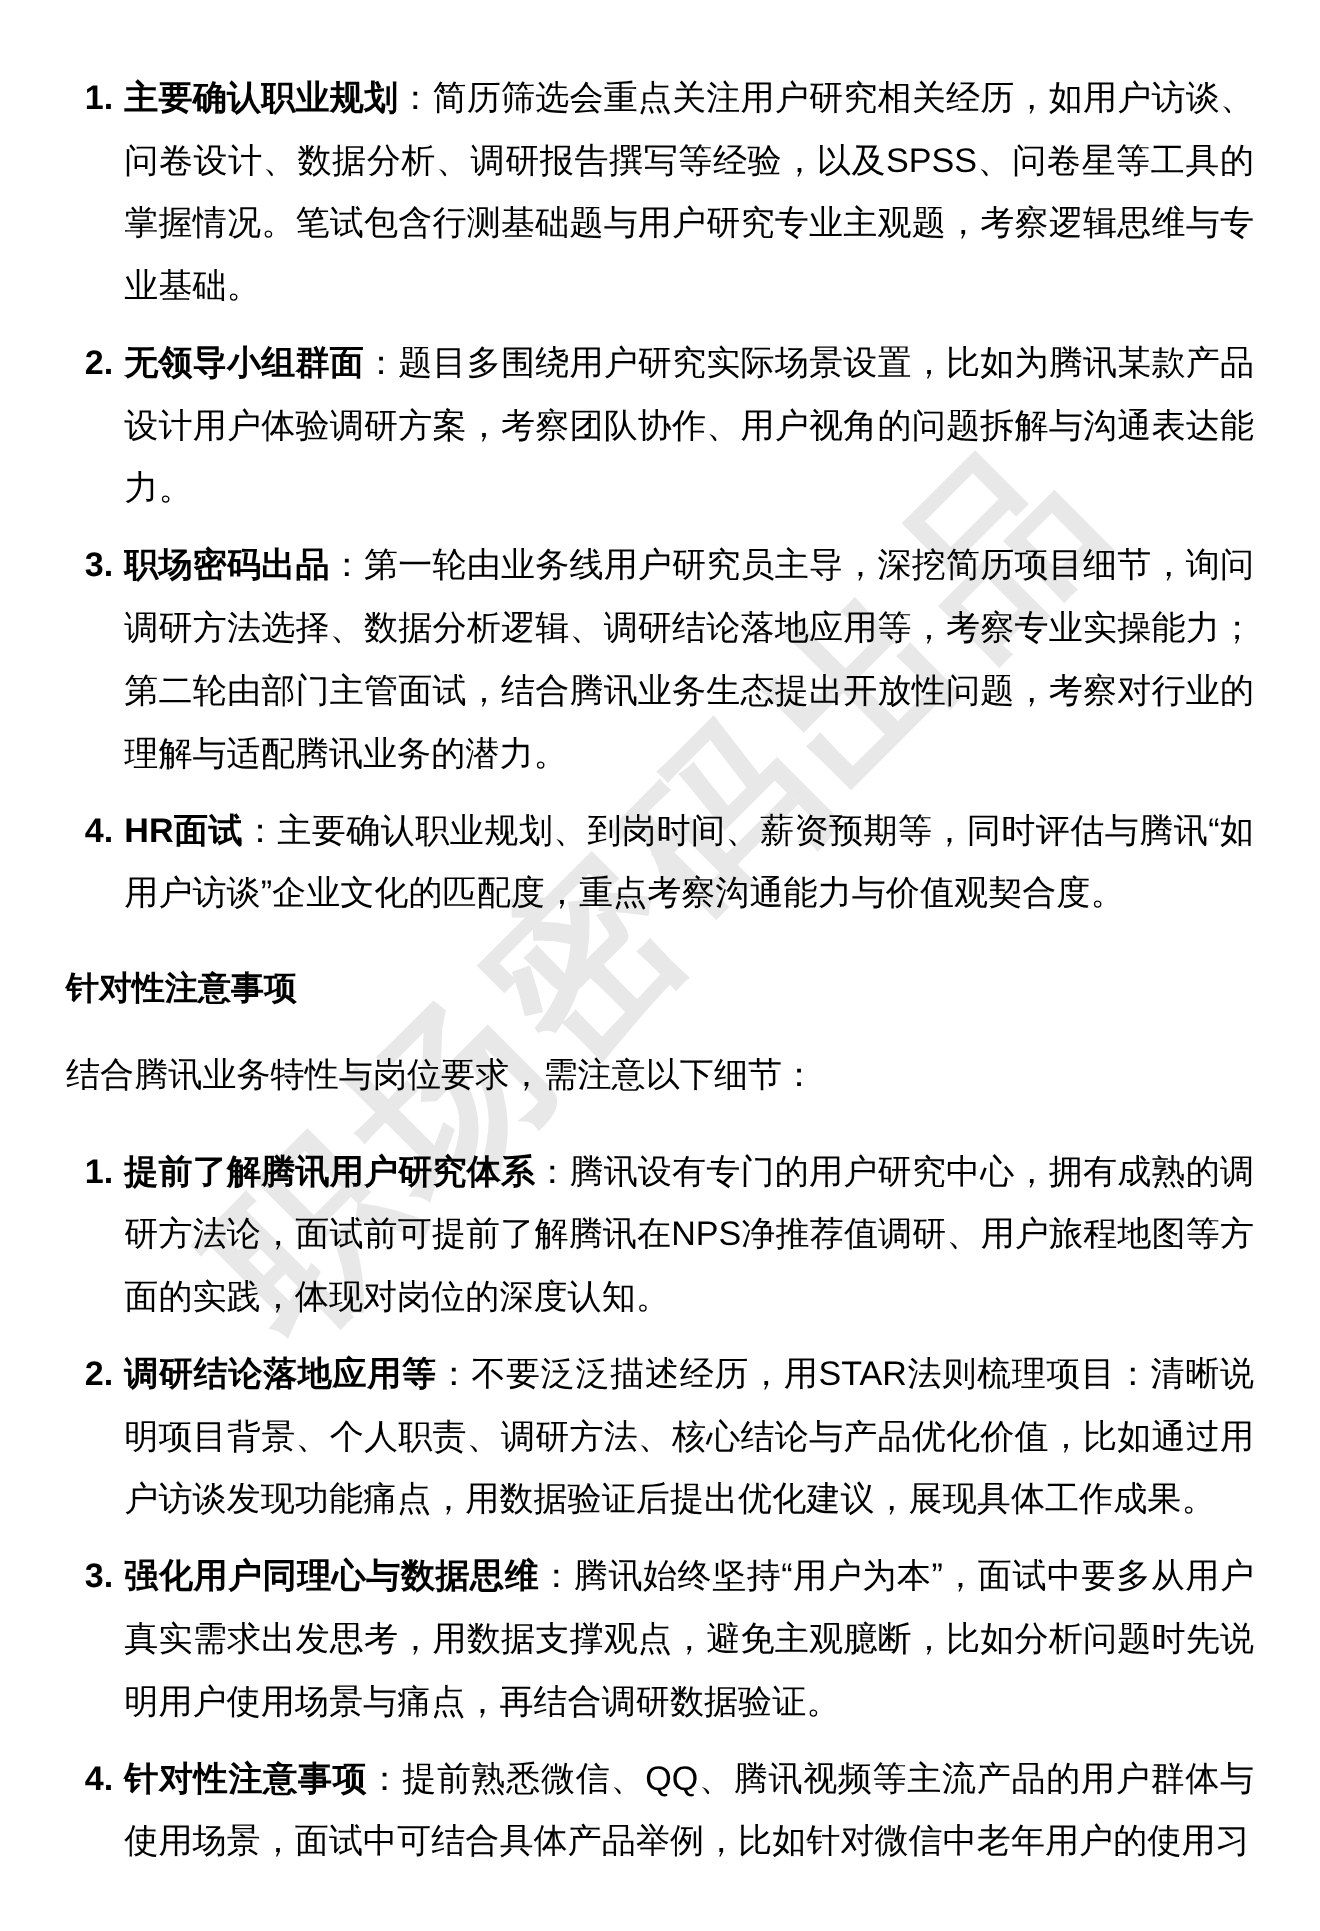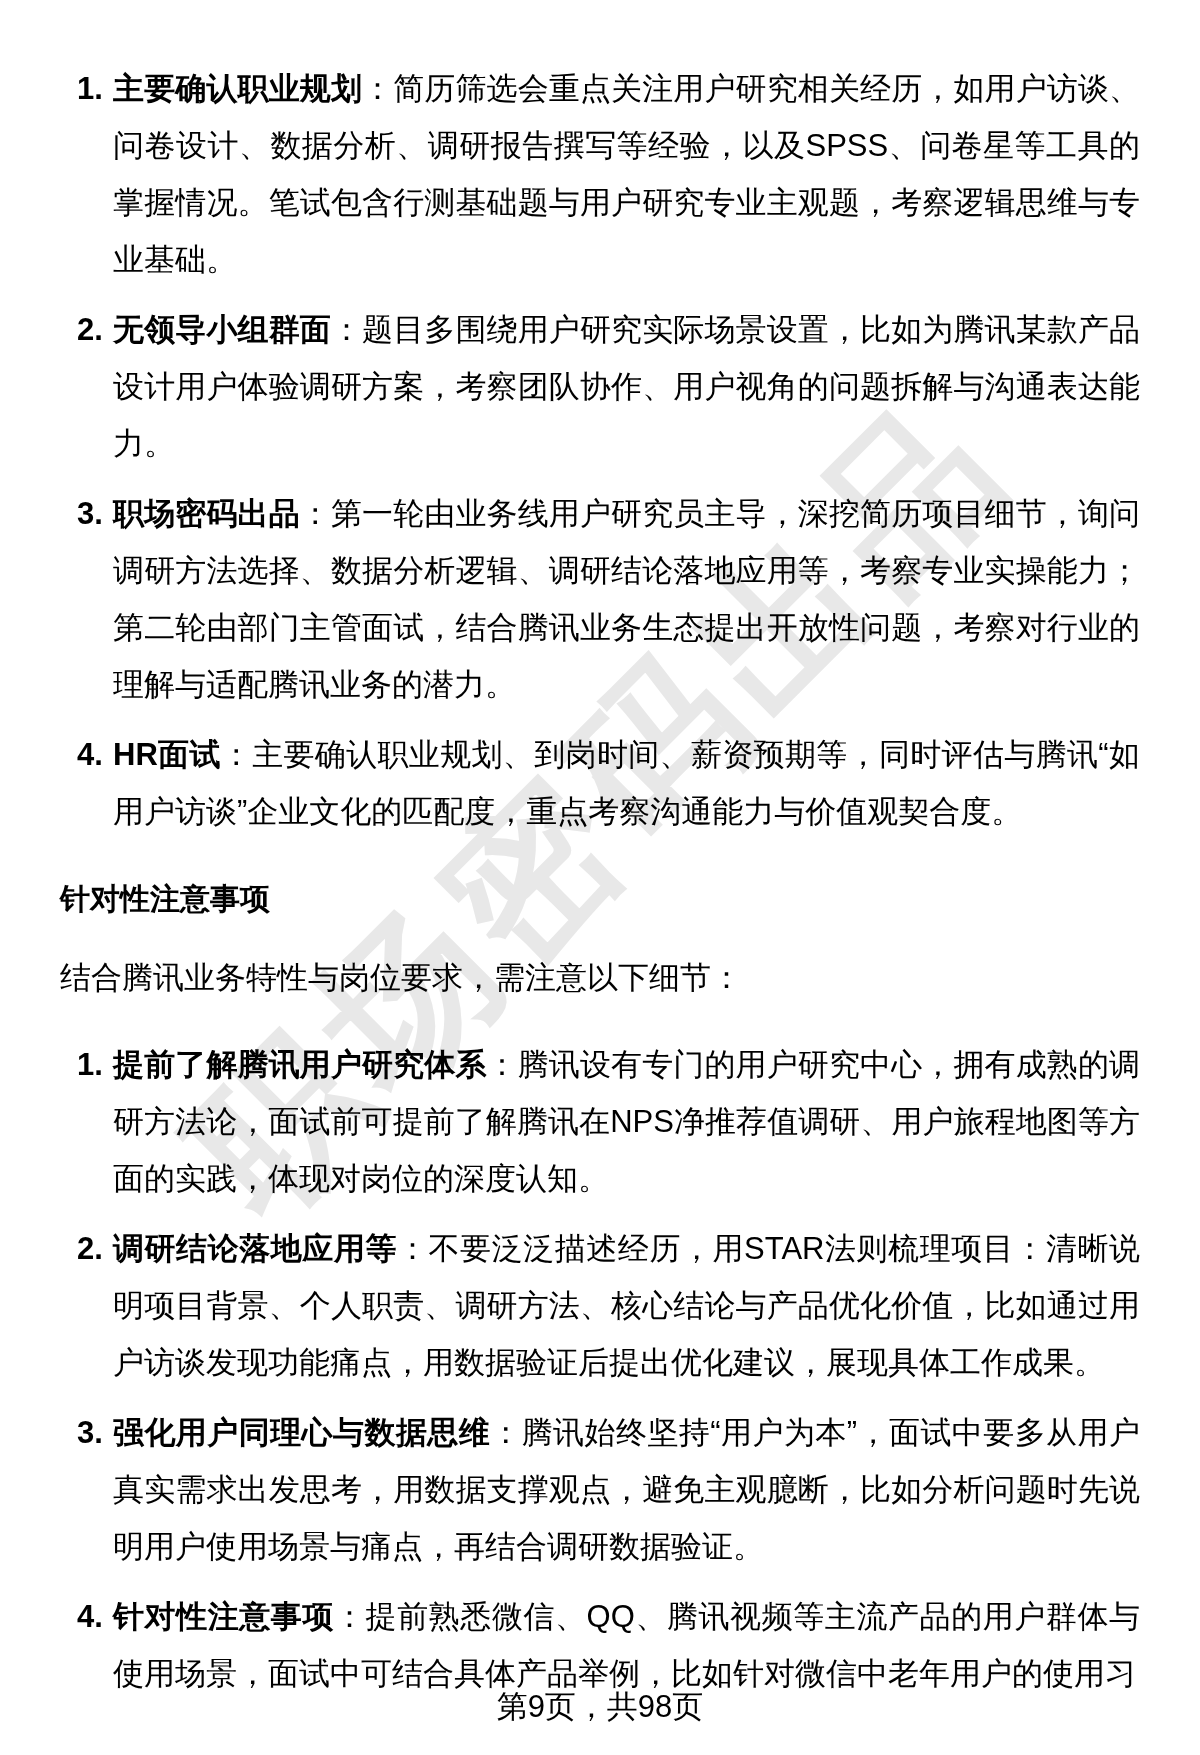--- a/index.html
+++ b/index.html
@@ -130,15 +130,14 @@
 
       <div class="li">
         <span class="num">4.</span>
         <p class="li-body"><strong>针对性注意事项</strong><span>：提前熟悉微信、QQ、腾讯视频等主流产品的用户群体与使用场景，面试中可结合具体产品举例，比如针对微信中老年用户的使用习</span></p>
       </div>
 
     </section>
 
   </main>
 
-  <div class="footer">第9页，共98页</div>
 
 </div>
 
 </body></html>

